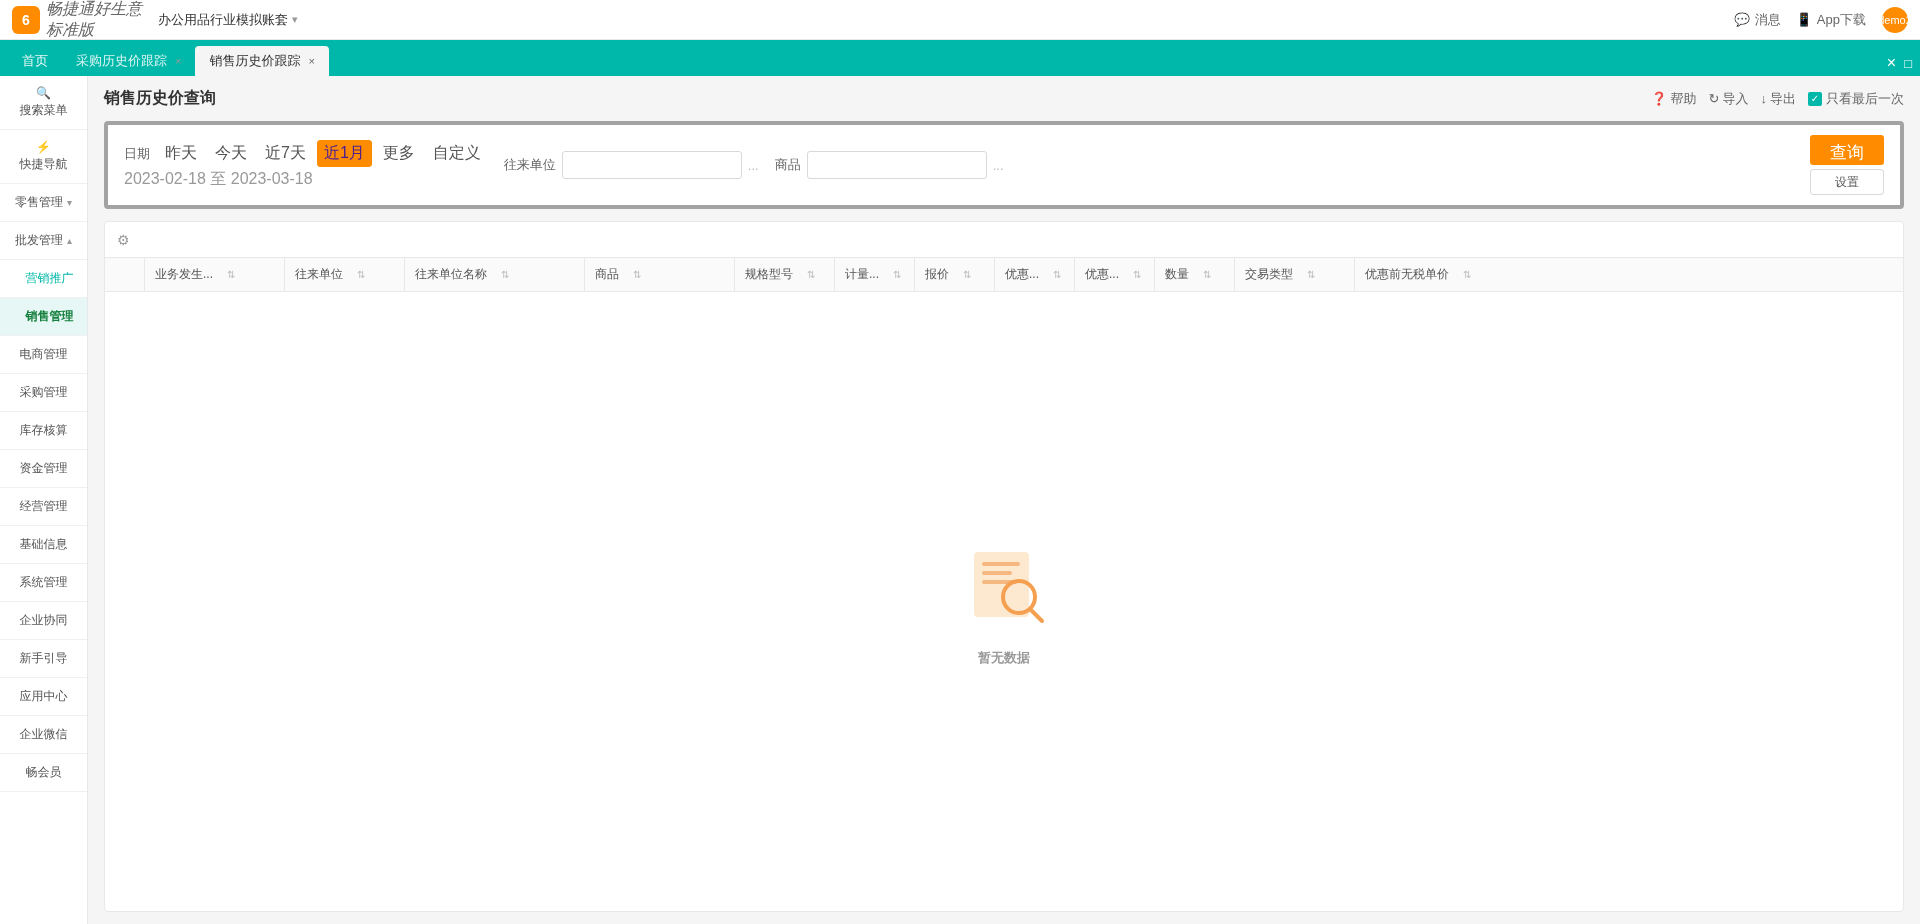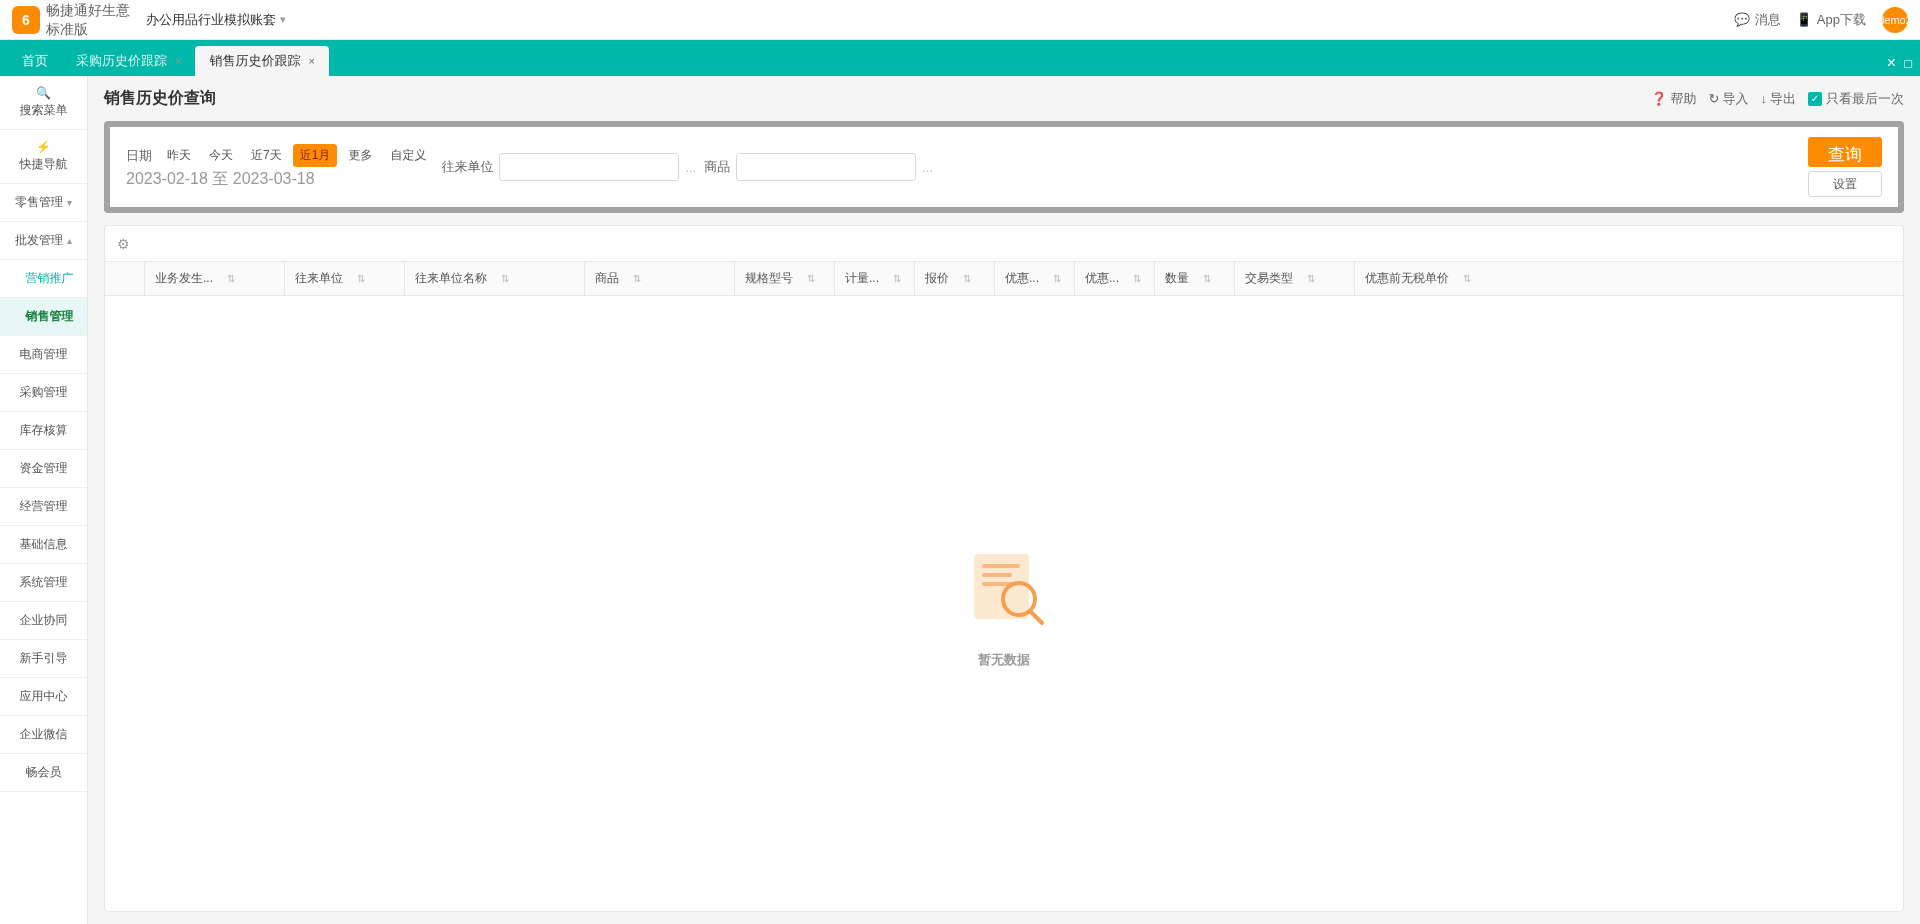--- a/index.html
+++ b/index.html
@@ -12,21 +12,21 @@
       border-bottom: 1px solid #e8e8e8;
       display: flex;
       align-items: center;
       padding: 0 12px;
       justify-content: space-between;
       flex-shrink: 0;
     }
     .top-bar-left { display: flex; align-items: center; gap: 8px; }
     .logo-area { display: flex; align-items: center; gap: 6px; }
     .logo-icon { width: 28px; height: 28px; background: #ff8c00; border-radius: 6px; display: flex; align-items: center; justify-content: center; color: white; font-size: 14px; font-weight: bold; }
-    .logo-text { font-size: 14px; color: #666; line-height: 1.3; }
+    .logo-text { font-size: 16px; color: #666; line-height: 1.3; font-style: italic; }
     .workspace-selector { display: flex; align-items: center; gap: 4px; color: #333; font-size: 13px; padding: 0 8px; cursor: pointer; }
     .workspace-selector .chevron { color: #999; font-size: 11px; }
     .top-bar-right { display: flex; align-items: center; gap: 16px; color: #666; font-size: 13px; }
     .top-bar-btn { display: flex; align-items: center; gap: 4px; cursor: pointer; }
     .avatar { width: 26px; height: 26px; border-radius: 50%; background: #ff8c00; color: white; display: flex; align-items: center; justify-content: center; font-size: 11px; }
 
     
     .tab-bar {
       height: 36px;
       background: #00b8a9;
@@ -111,43 +111,43 @@
     }
     .page-title { font-size: 16px; font-weight: bold; color: #333; }
     .page-header-actions { display: flex; align-items: center; gap: 12px; font-size: 13px; color: #666; }
     .page-header-actions .action-btn { display: flex; align-items: center; gap: 3px; cursor: pointer; }
     .only-last-checkbox { display: flex; align-items: center; gap: 4px; }
     .checkbox-checked { width: 14px; height: 14px; background: #00b8a9; border-radius: 2px; display: flex; align-items: center; justify-content: center; color: white; font-size: 10px; }
 
     
     .filter-bar {
       background: #fff;
-      border: 6px solid #a3a3a3;
+      border: 4px solid #a3a3a3;
       border-radius: 4px;
       padding: 10px 16px;
       margin-bottom: 12px;
       display: flex;
       align-items: center;
-      gap: 8px;
+      gap: 16px;
       flex-wrap: wrap;
     }
     .filter-label { color: #666; font-size: 13px; white-space: nowrap; }
     .date-buttons { display: flex; gap: 4px; align-items: center; }
     .date-btn {
       padding: 2px 6px;
       border-radius: 3px;
       cursor: pointer;
-      font-size: 12px;
+      font-size: 16px;
       color: #555;
       border: 1px solid transparent;
       text-align: center;
     }
     .date-btn.active {
       background: #ff8c00;
-      color: #7f1d1d;
+      color: #4c1d95;
       border-color: #ff8c00;
     }
     .date-range { font-size: 16px; color: #999; margin-top: 2px; }
     .filter-date-group { display: flex; flex-direction: column; }
     .filter-input-group { display: flex; align-items: center; gap: 6px; }
     .filter-input {
       width: 180px;
       height: 28px;
       border: 1px solid #d9d9d9;
       border-radius: 3px;

